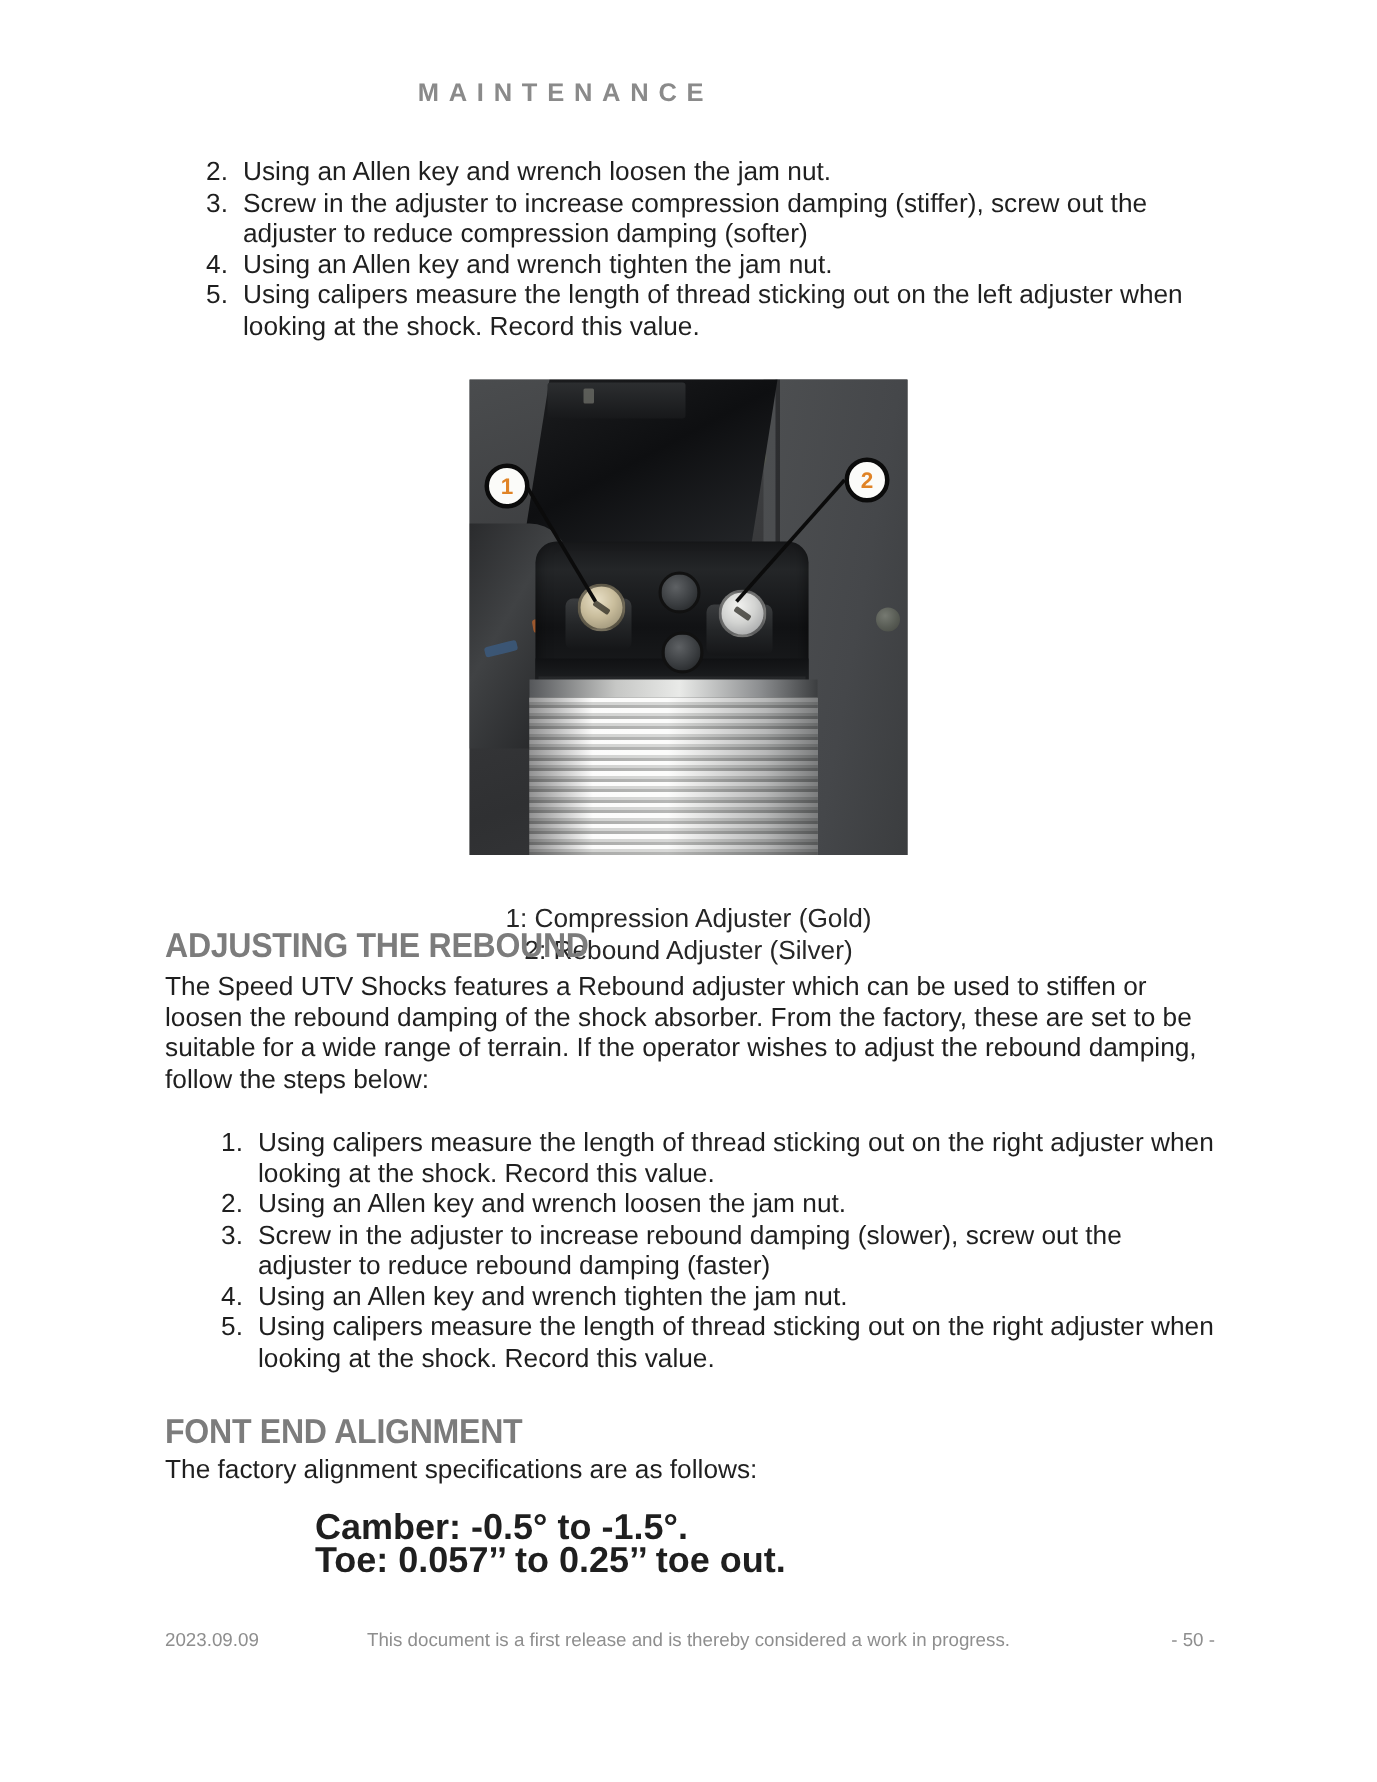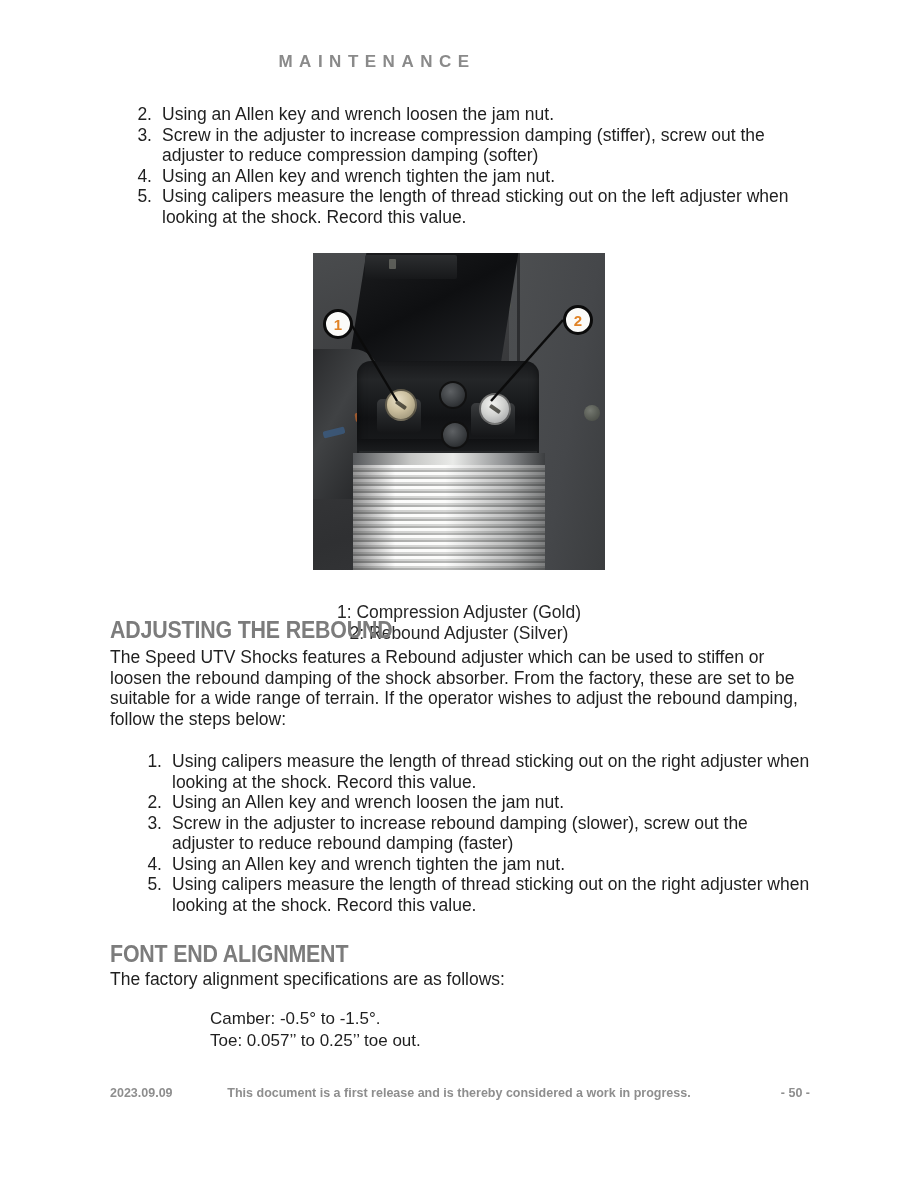--- a/index.html
+++ b/index.html
@@ -317,35 +317,35 @@
     left: 110px;
     width: 704px;
     font-size: 17.5px;
     line-height: 20.5px;
     color: #1f1f1f;
   }
 
   .specs {
     position: absolute;
     left: 210px;
-    font-size: 17px;
+    font-size: 24px;
     line-height: 22px;
     color: #1f1f1f;
+    font-weight: bold;
   }
 
   
   .footer {
     position: absolute;
     left: 0;
     top: 1085px;
     width: 918px;
     color: #8e8e8e;
     font-size: 12.5px;
     line-height: 16px;
-    font-weight: bold;
   }
   .footer .date {
     position: absolute;
     left: 110px;
     top: 0;
   }
   .footer .pageno {
     position: absolute;
     right: 108px;
     top: 0;

